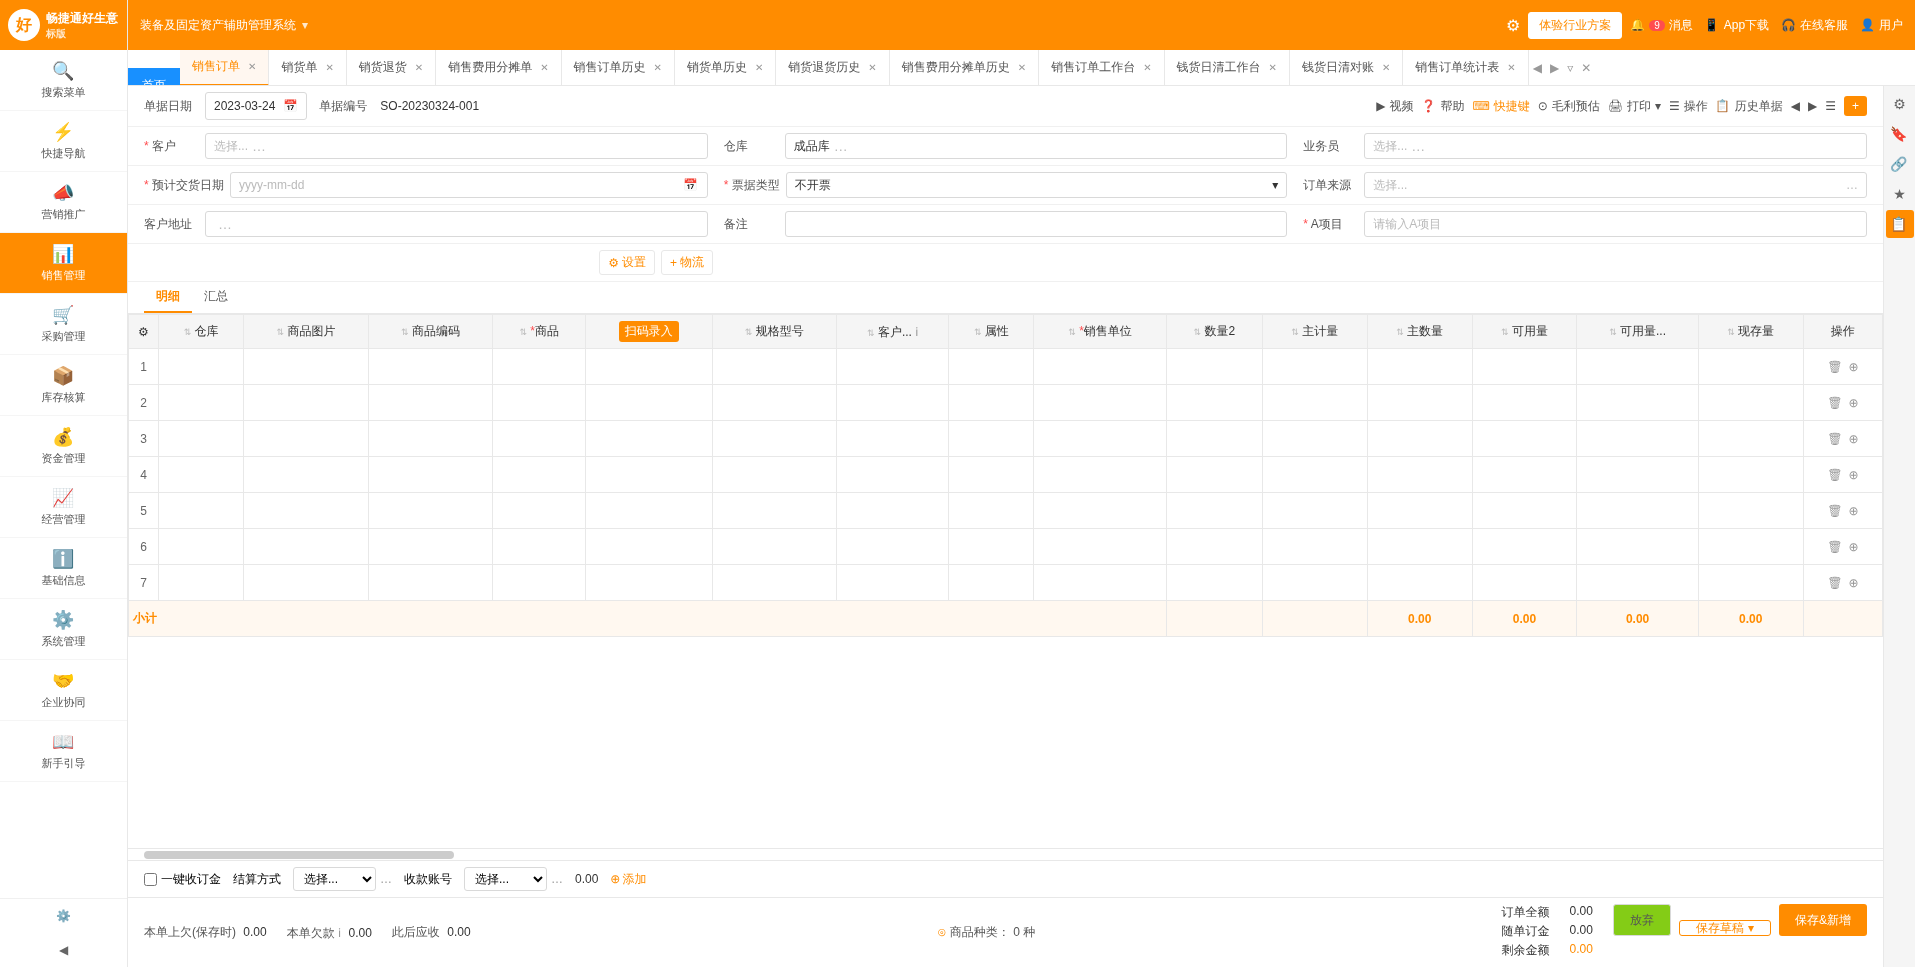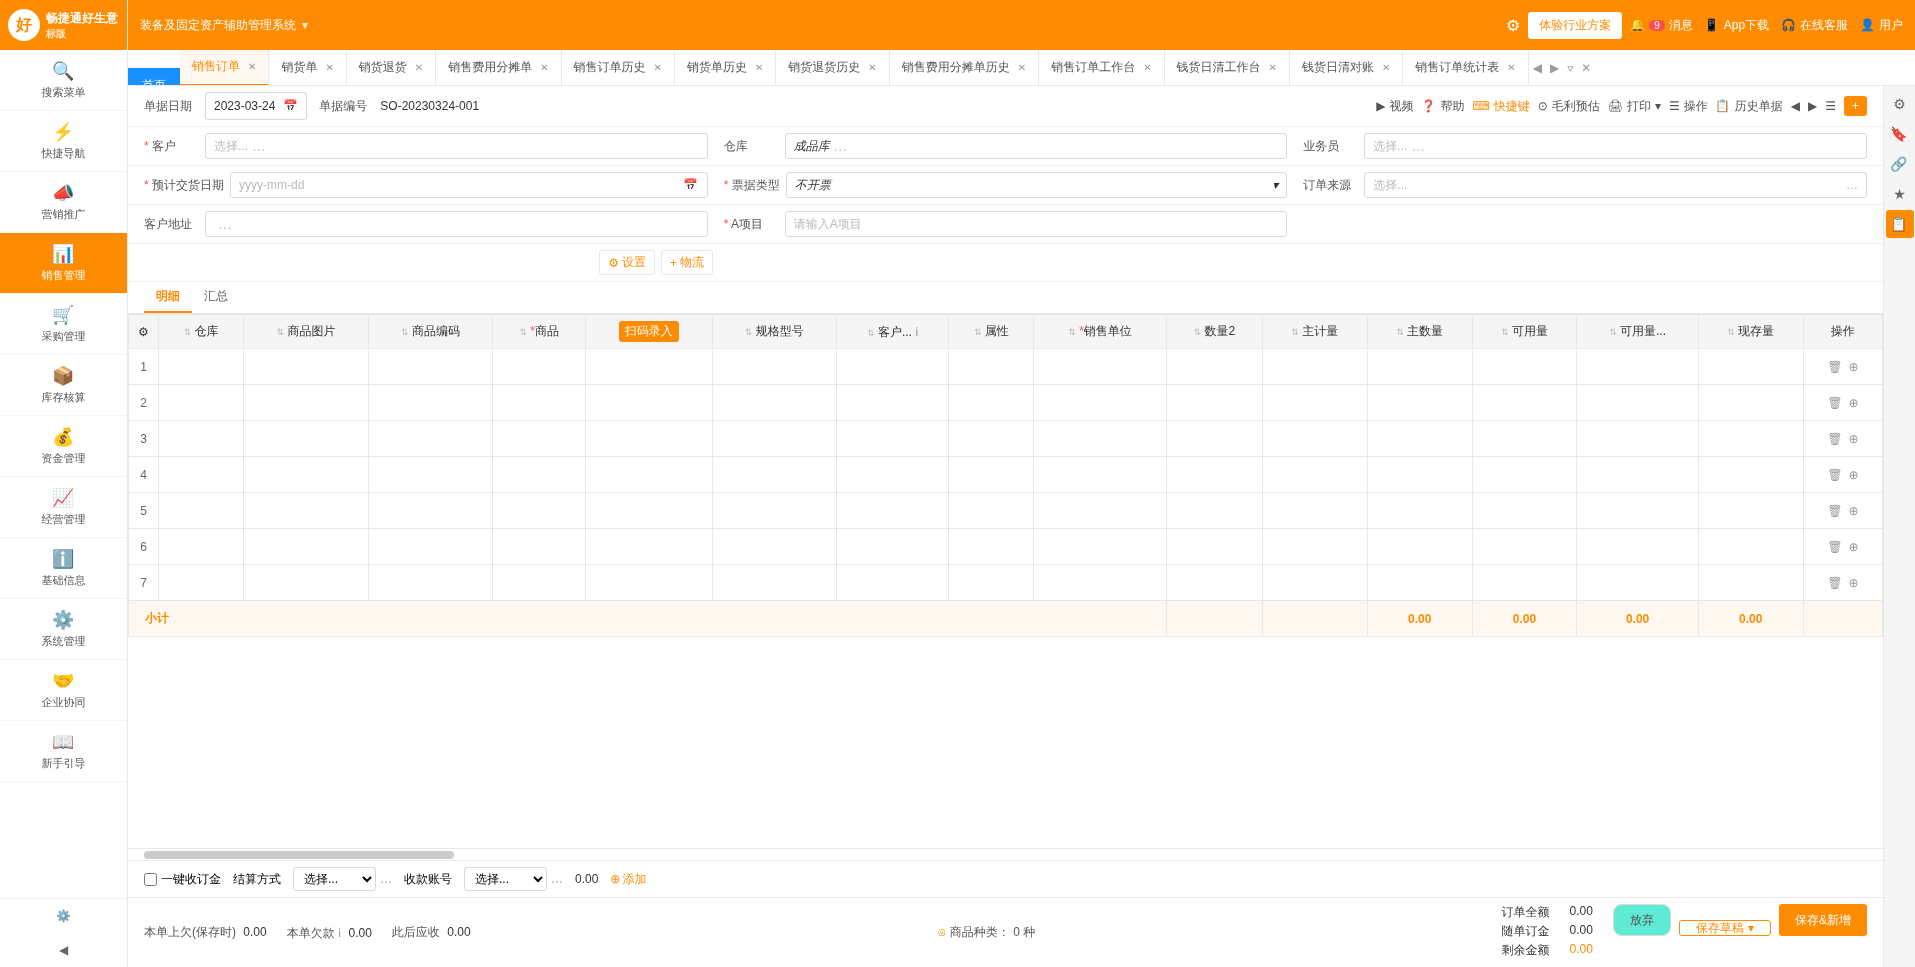--- a/index.html
+++ b/index.html
@@ -48,21 +48,21 @@
     .toolbar-item.orange { color: #ff8c00; }
     .date-field { display: flex; align-items: center; gap: 4px; border: 1px solid #d9d9d9; border-radius: 3px; padding: 3px 8px; height: 28px; background: #fff; }
     .date-field .cal-icon { color: #bbb; }
 
     .form-section { display: grid; grid-template-columns: 1fr 1fr 1fr; gap: 4px 16px; padding: 6px 16px; background: #fff; border-bottom: 1px solid #f0f0f0; }
     .form-field { display: flex; align-items: center; gap: 6px; }
     .field-label { color: #555; white-space: nowrap; min-width: 55px; font-size: 12px; }
     .field-label.req::before { content: "* "; color: #ff4d4f; }
     .field-value { flex: 1; min-width: 0; }
     .input-like { border: 1px solid #d9d9d9; border-radius: 3px; padding: 2px 8px; height: 26px; background: #fff; width: 100%; color: #bbb; font-size: 12px; display: flex; align-items: center; }
-    .input-filled { color: #333; font-style: italic; }
+    .input-filled { color: #333; }
     .input-like-select { display: flex; align-items: center; justify-content: space-between; }
     .extra-dots { color: #bbb; font-size: 14px; cursor: pointer; margin-left: 4px; }
 
     
     .sub-tabs { display: flex; align-items: center; border-bottom: 1px solid #e8e8e8; background: #fff; padding: 0 16px; flex-shrink: 0; }
     .sub-tab { padding: 6px 12px; cursor: pointer; color: #555; font-size: 12px; border-bottom: 2px solid transparent; }
     .sub-tab.active { color: #ff8c00; border-bottom-color: #ff8c00; font-weight: bold; }
 
     
     .table-wrap { flex: 1; overflow: auto; background: #fff; }
@@ -90,21 +90,21 @@
     
     .footer { background: #fff; border-top: 1px solid #e8e8e8; padding: 6px 16px; display: flex; align-items: center; justify-content: space-between; flex-shrink: 0; }
     .footer-left { display: flex; gap: 20px; color: #555; }
     .footer-center { color: #555; }
     .footer-right { display: flex; align-items: flex-start; gap: 20px; }
     .order-summary { text-align: right; }
     .order-summary-row { display: flex; justify-content: space-between; gap: 20px; color: #333; margin-bottom: 2px; }
     .order-summary-val { color: #333; }
     .order-summary-val.orange { color: #ff8c00; }
     .footer-btns { display: flex; gap: 8px; align-items: flex-end; }
-    .btn-discard { border: 1px solid #d9d9d9; background: #5eead4; color: #555; padding: 2px 16px; border-radius: 9px; cursor: pointer; height: 32px; }
+    .btn-discard { border: 1px solid #d9d9d9; background: #84cc16; color: #555; padding: 2px 16px; border-radius: 3px; cursor: pointer; height: 32px; }
     .btn-save-draft { border: 1px solid #ff8c00; background: #fff; color: #ff8c00; padding: 6px 16px; border-radius: 3px; cursor: pointer; height: 16px; display: flex; align-items: center; gap: 4px; }
     .btn-save-new { background: #ff8c00; color: #fff; border: none; padding: 6px 16px; border-radius: 3px; cursor: pointer; height: 32px; }
 
     
     .right-sidebar { width: 32px; background: #f5f5f5; border-left: 1px solid #e8e8e8; display: flex; flex-direction: column; align-items: center; padding: 4px 0; gap: 2px; flex-shrink: 0; }
     .right-icon { width: 28px; height: 28px; display: flex; align-items: center; justify-content: center; color: #666; cursor: pointer; border-radius: 3px; font-size: 14px; }
     .right-icon.orange { background: #ff8c00; color: #fff; }
 
     .sort-arrows { color: #bbb; font-size: 9px; }
   </style>
@@ -391,20 +391,26 @@
 
         <div class="form-field">
           <span class="field-label">客户地址</span>
           <div class="field-value">
             <div class="input-like">
               <span class="extra-dots">…</span>
             </div>
           </div>
         </div>
 
+        <div class="form-field">
+          <span class="field-label">备注</span>
+          <div class="field-value">
+            <div class="input-like" style="width:100%;"></div>
+          </div>
+        </div>
 
         <div class="form-field">
           <span class="field-label req">A项目</span>
           <div class="field-value">
             <div class="input-like">
               <span>请输入A项目</span>
             </div>
           </div>
         </div>
       </div>
@@ -671,21 +677,21 @@
               <td></td>
               <td>
                 <div class="action-icons">
                   <span class="action-icon">🗑</span>
                   <span class="action-icon">⊕</span>
                 </div>
               </td>
             </tr>
 
             <tr class="summary-row">
-              <td colspan="10" style="text-align:left;padding-left:16px;">
+              <td colspan="10" style="text-align:left;padding-left:4px;">
                 <span class="summary-label">小计</span>
               </td>
               <td></td>
               <td></td>
               <td>0.00</td>
               <td>0.00</td>
               <td>0.00</td>
               <td>0.00</td>
               <td></td>
             </tr>

